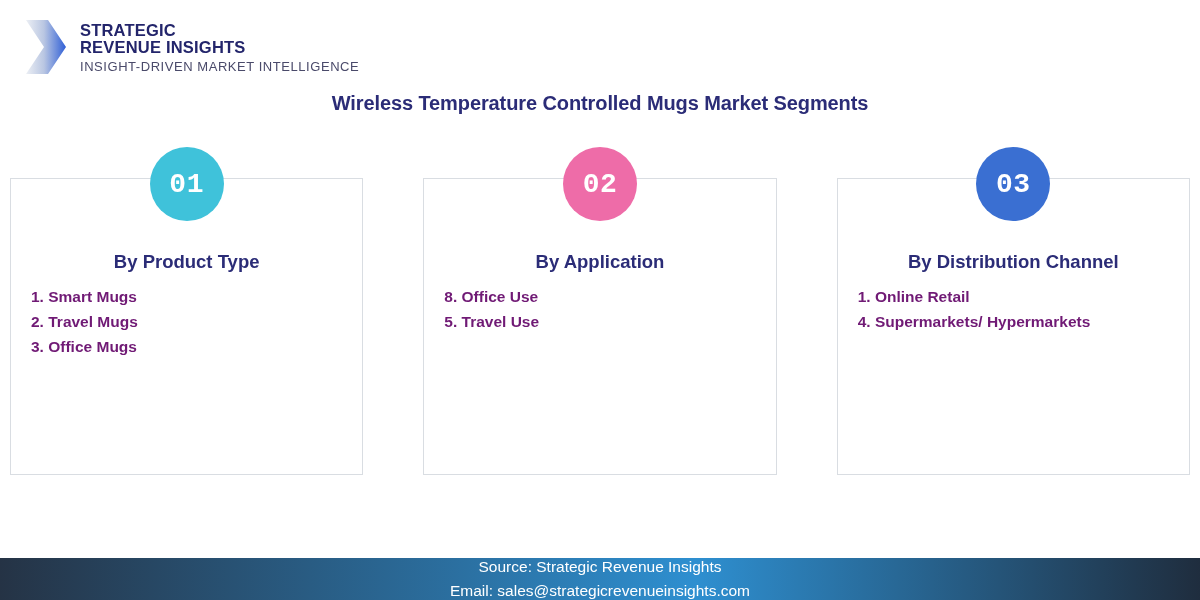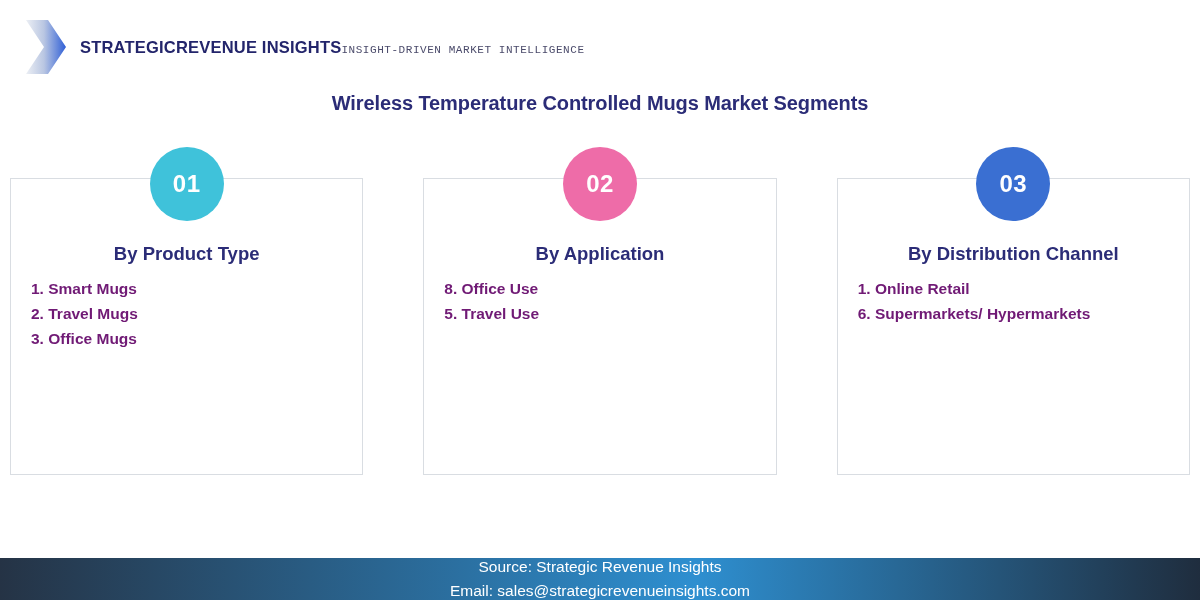--- a/index.html
+++ b/index.html
@@ -25,33 +25,33 @@
     display: flex;
     align-items: center;
     gap: 10px;
   }
   .logo-mark {
     width: 48px;
     height: 58px;
     display: block;
     flex: 0 0 auto;
   }
-  .logo-text { display: flex; flex-direction: row; justify-content: center; }
+  .logo-text { display: flex; flex-direction: column; justify-content: center; }
   .logo-line1, .logo-line2 {
     font-family: "Liberation Sans", sans-serif;
     font-weight: bold;
     font-size: 16.5px;
     letter-spacing: 0.2px;
     color: #23256b;
     line-height: 17px;
   }
   .logo-tagline {
     margin-top: 6px;
-    font-family: Liberation Mono, monospace;
-    font-size: 11px;
+    font-family: Liberation Sans, sans-serif;
+    font-size: 13px;
     letter-spacing: 0.55px;
     color: #4a4a6a;
     line-height: 10px;
   }
 
   
   .page-title {
     position: absolute;
     left: 0;
     top: 92px;
@@ -86,33 +86,34 @@
     top: -32px;
     left: 50%;
     transform: translateX(-50%);
     width: 74px;
     height: 74px;
     border-radius: 50%;
     display: flex;
     align-items: center;
     justify-content: center;
     color: #ffffff;
-    font-family: Liberation Sans, sans-serif;
-    font-weight: bold;
-    font-size: 24px;
+    font-family: Liberation Mono, monospace;
+    font-weight: bold;
+    font-size: 28px;
     letter-spacing: 0.5px;
   }
   .card-heading {
     text-align: center;
     font-family: "Liberation Sans", sans-serif;
     font-weight: bold;
     font-size: 18.5px;
     color: #2b2c77;
     line-height: 29px;
     padding: 0 12px;
+    margin-top: 8px;
   }
   .card-list {
     margin-top: 8px;
     padding-left: 20px;
     list-style: none;
   }
   .card-list li {
     font-family: "Liberation Sans", sans-serif;
     font-size: 15.5px;
     color: #701a75;
@@ -185,21 +186,21 @@
         <li>8. Office Use</li>
         <li>5. Travel Use</li>
       </ul>
     </div>
 
     <div class="card">
       <div class="badge" style="background: rgb(58, 111, 210);">03</div>
       <div class="card-heading">By Distribution Channel</div>
       <ul class="card-list">
         <li>1. Online Retail</li>
-        <li>6. Supermarkets/ Hypermarkets</li>
+        <li>4. Supermarkets/ Hypermarkets</li>
       </ul>
     </div>
 
 
   </div>
 
   <div class="footer" style="background: linear-gradient(to right, rgb(37, 51, 69) 0%, rgb(46, 143, 208) 58%, rgb(31, 45, 62) 100%);">
     <div class="footer-text">Source: Strategic Revenue Insights</div>
     <div class="footer-text">Email: sales@strategicrevenueinsights.com</div>
   </div>

